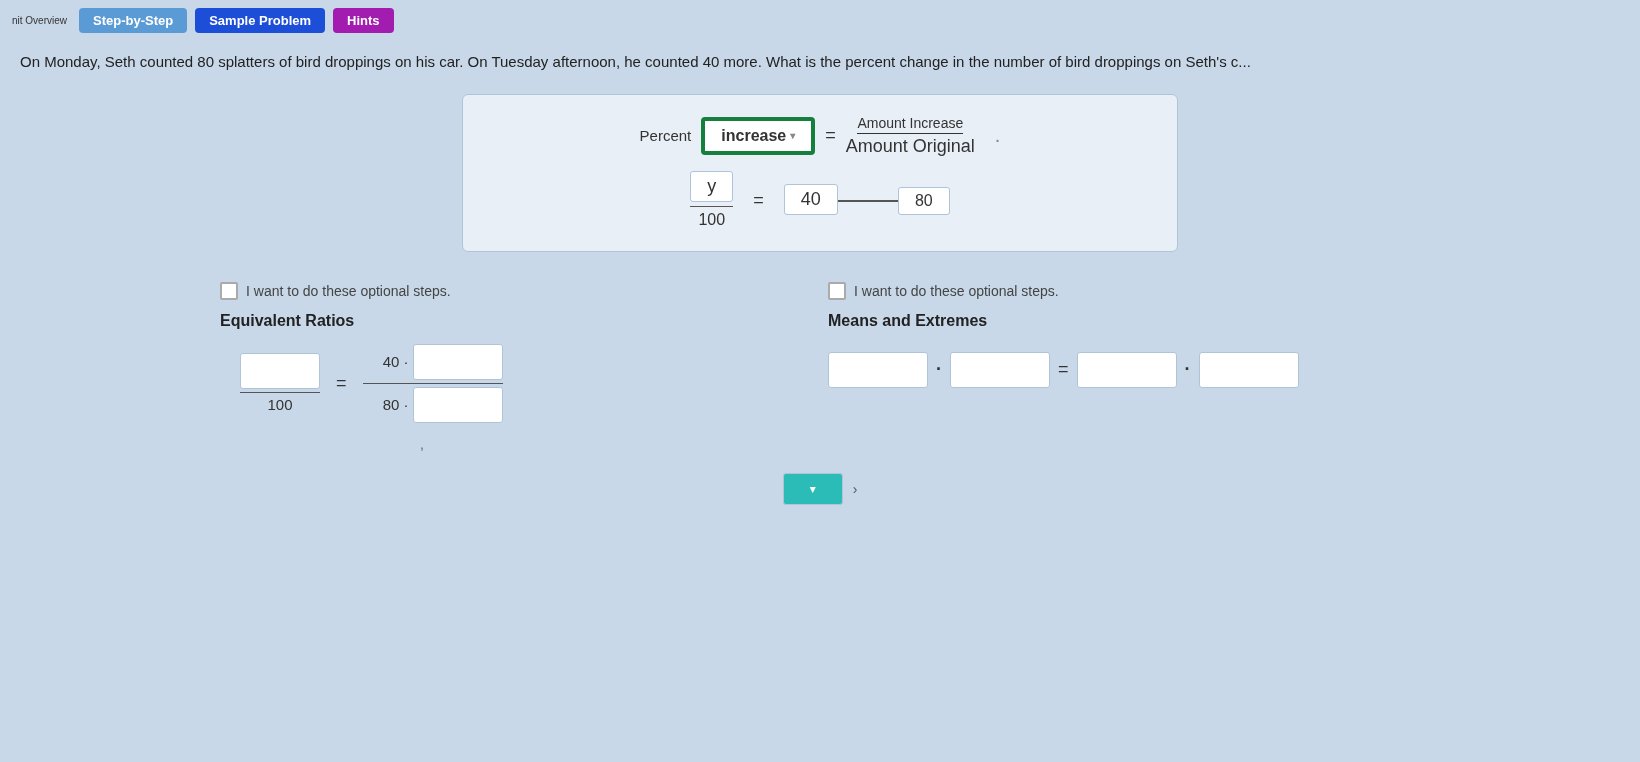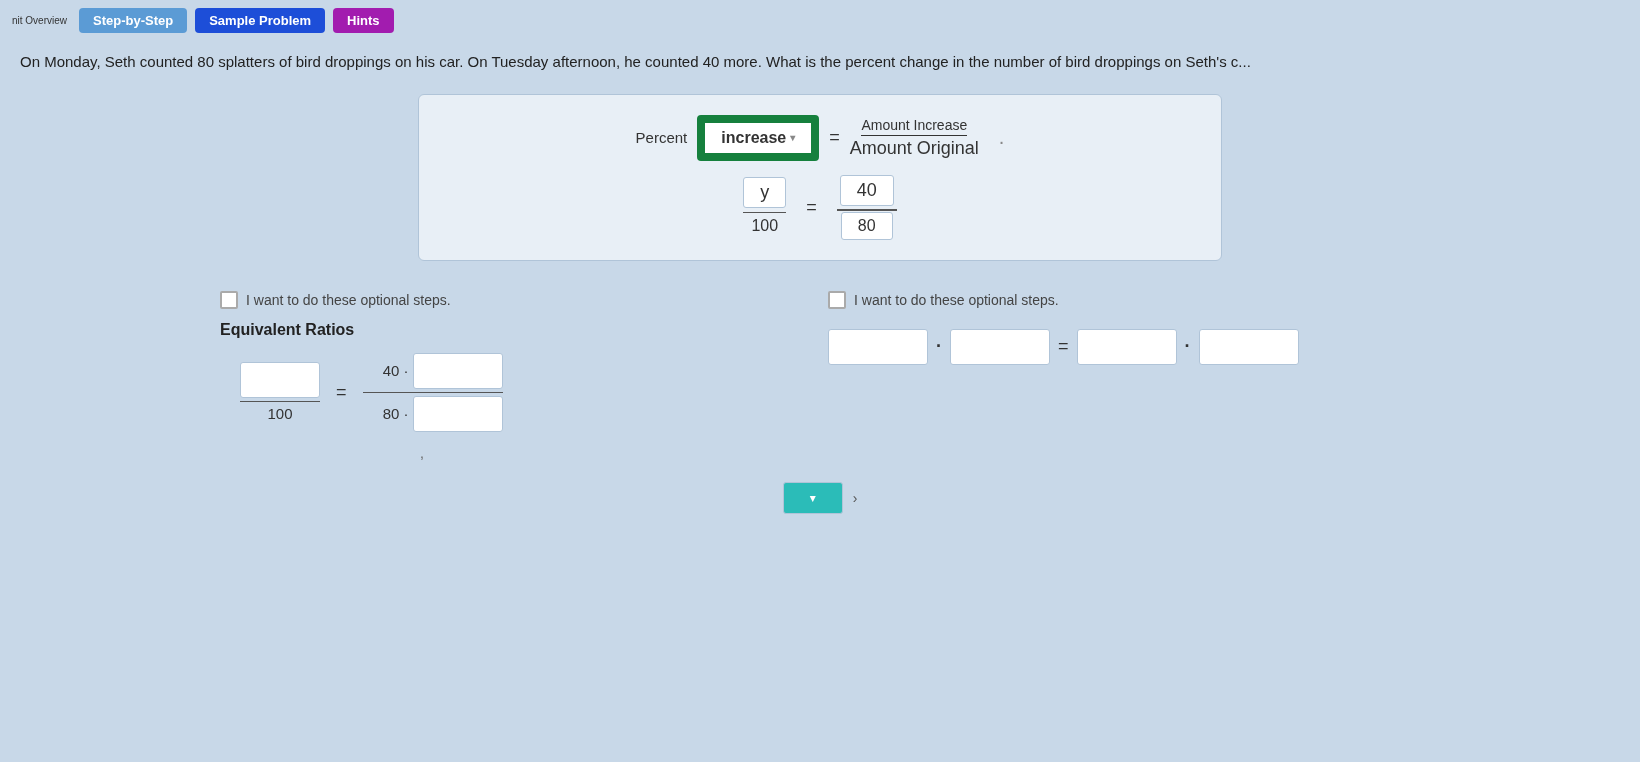--- a/index.html
+++ b/index.html
@@ -70,39 +70,39 @@
 
     
     .formula-box {
       background: #e8eff6;
       border: 1px solid #b0c4d8;
       border-radius: 6px;
       padding: 20px 40px;
       display: flex;
       flex-direction: column;
       align-items: center;
-      width: 804px;
+      width: 716px;
       margin-bottom: 20px;
     }
 
     .formula-top-row {
       display: flex;
       align-items: center;
       gap: 10px;
       margin-bottom: 14px;
     }
 
     .percent-label {
       font-size: 15px;
       color: #333;
     }
 
     .increase-dropdown {
       background: white;
-      border: 8px solid #15803d;
+      border: 4px solid #15803d;
       border-radius: 4px;
       padding: 6px 16px;
       font-size: 16px;
       font-weight: bold;
       color: #333;
       display: flex;
       align-items: center;
       gap: 4px;
       cursor: pointer;
     }
@@ -172,21 +172,21 @@
     }
 
     .fraction-denominator {
       font-size: 16px;
       color: #333;
       padding: 2px 8px;
     }
 
     .fraction-number-box {
       display: flex;
-      flex-direction: column;
+      flex-direction: row;
       align-items: center;
     }
 
     .number-box-value {
       font-size: 18px;
       color: #333;
       background: white;
       border: 1px solid #b0c4d8;
       border-radius: 3px;
       padding: 4px 16px;
@@ -491,20 +491,21 @@
       <div style="margin-top:12px; margin-left:200px;">
         <span class="comma-deco">,</span>
       </div>
     </div>
 
     <div class="col-right">
       <div class="optional-row">
         <div class="checkbox-box"></div>
         <span class="optional-text">I want to do these optional steps.</span>
       </div>
+      <div class="section-title">Means and Extremes</div>
 
       <div class="means-row">
         <div class="means-input"></div>
         <span class="means-dot">·</span>
         <div class="means-input"></div>
         <span class="means-equals">=</span>
         <div class="means-input"></div>
         <span class="means-dot">·</span>
         <div class="means-input"></div>
       </div>

